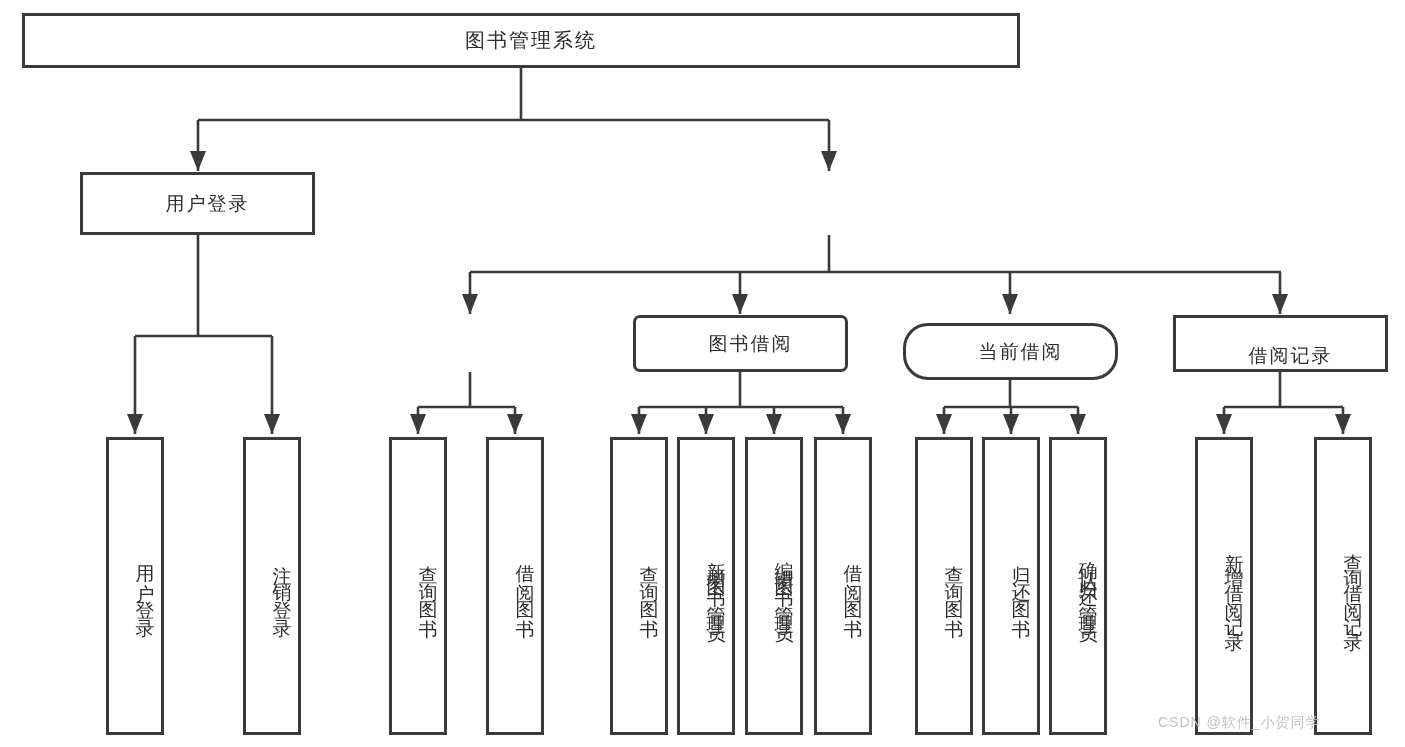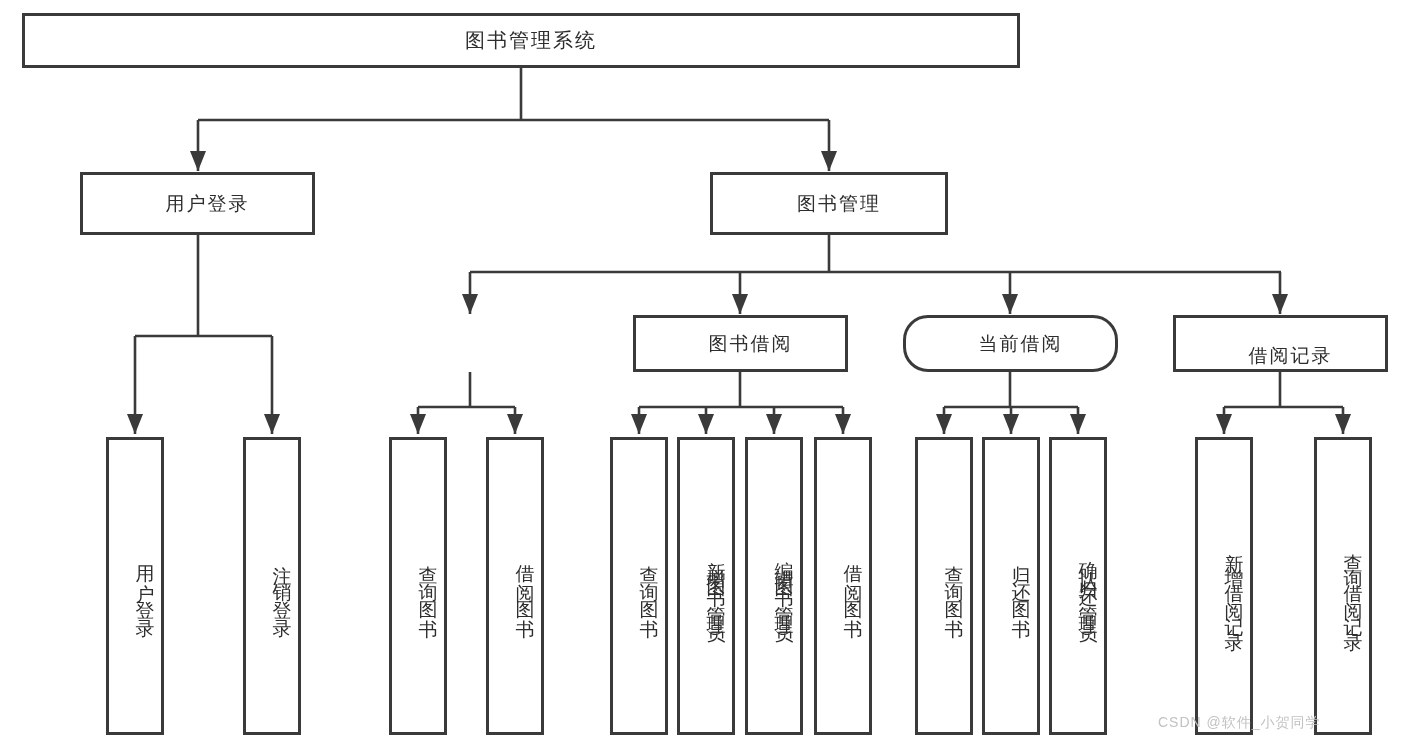--- a/index.html
+++ b/index.html
@@ -82,28 +82,25 @@
     </g>
   </svg>
 
   <div class="box root" style="left:22px;top:13px;width:998px;height:55px;">
     <span class="hlabel">图书管理系统</span>
   </div>
 
   <div class="box" style="left:80px;top:172px;width:235px;height:63px;">
     <span class="hlabel">用户登录</span>
   </div>
-  <div class="box" style="left:710px;top:172px;width:238px;height:63px;">
-    <span class="hlabel">图书管理</span>
-  </div>
 
-  <div class="box" style="left:633px;top:315px;width:215px;height:57px;">
+  <div class="box" style="left:633px;top:315px;width:215px;height:57px;border-radius:7px;">
     <span class="hlabel">图书借阅</span>
   </div>
-  <div class="box" style="left:903px;top:315px;width:215px;height:57px;border-radius:25px;">
+  <div class="box" style="left:903px;top:323px;width:215px;height:57px;border-radius:25px;">
     <span class="hlabel">当前借阅</span>
   </div>
   <div class="box" style="left:1173px;top:315px;width:215px;height:57px;align-items:flex-end;">
     <span class="hlabel">借阅记录</span>
   </div>
 
   <div class="box leaf ls4" style="left:106px;top:437px;width:58px;height:298px;">用户登录</div>
   <div class="box leaf ls4" style="left:243px;top:437px;width:58px;height:298px;">注销登录</div>
 
   <div class="box leaf ls4" style="left:389px;top:437px;width:58px;height:298px;">查询图书</div>

